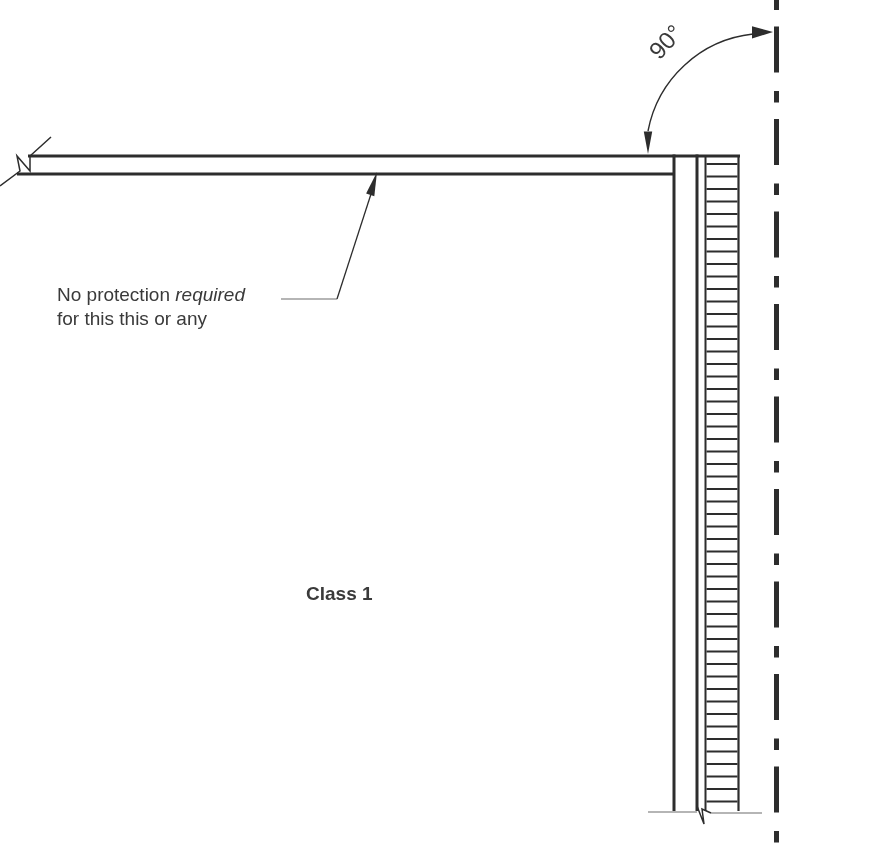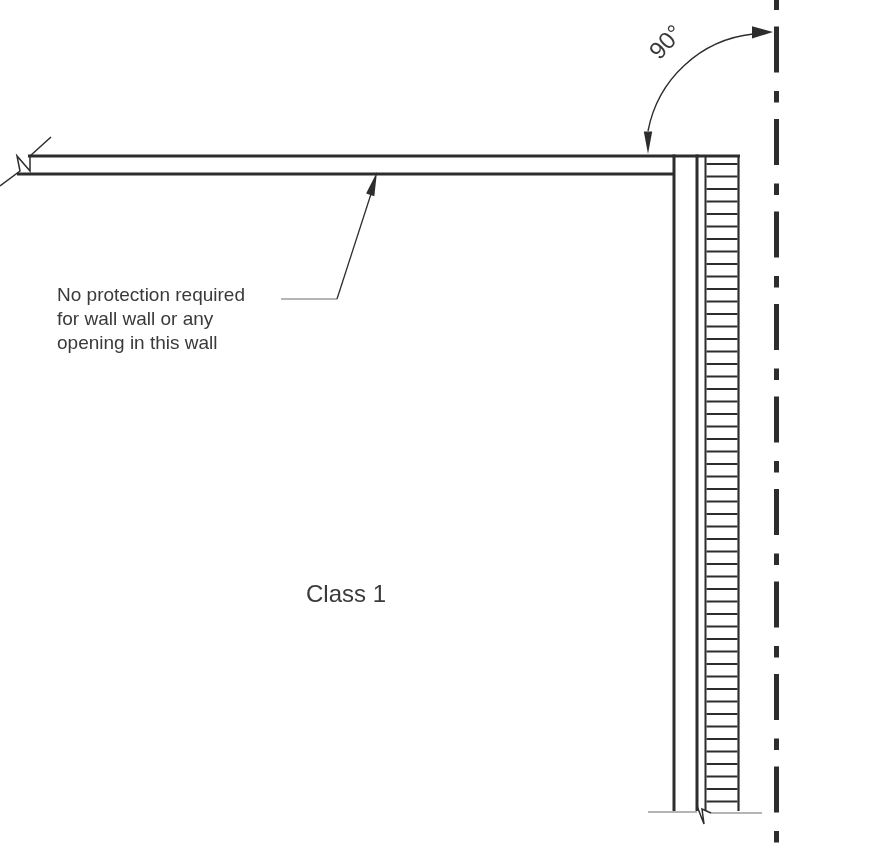--- a/index.html
+++ b/index.html
@@ -12,22 +12,22 @@
     width:894px;height:855px;position:relative;overflow:hidden;
     font-family:"Liberation Sans",sans-serif;color:var(--text);
   }
   #stage{position:absolute;left:0;top:0;width:894px;height:855px;}
   svg{position:absolute;left:0;top:0;}
   .ink{stroke:var(--line);fill:none;}
   .ink-fill{fill:var(--line);stroke:none;}
   .muted-ink{stroke:var(--muted);fill:none;}
   .label{position:absolute;white-space:nowrap;color:var(--text);}
   #note-label{left:57px;top:283px;font-size:19px;line-height:24px;}
-  #note-label .it{}
-  #class-label{left:306px;top:580px;font-size:24px;font-weight:normal;line-height:27px;}
+  #note-label .it{font-style:italic;}
+  #class-label{left:306px;top:580px;font-size:19px;font-weight:bold;line-height:27px;}
   #angle-label{left:643px;top:28px;width:46px;height:28px;font-size:24px;line-height:28px;
                transform:rotate(-47deg);text-align:center;}
   #boundary-label{left:807px;top:575px;font-size:19px;line-height:26px;}
 </style>
 </head>
 <body style="background: rgb(255, 255, 255);">
 
 <div id="stage">
 
   <svg width="894" height="855" viewBox="0 0 894 855">
@@ -54,22 +54,21 @@
 
     <polyline class="ink" points="0,186 20,171 17,156 30,171 30,156 51,137" stroke-width="1.5" stroke-linejoin="miter"></polyline>
 
     <line class="muted-ink" x1="648" y1="812" x2="697" y2="812" stroke-width="1.6"></line>
     <line class="muted-ink" x1="711" y1="813" x2="762" y2="813" stroke-width="1.6"></line>
     <polyline class="ink" points="697,806 704,824 702,809 711,813" stroke-width="1.5"></polyline>
   </svg>
 
   <div class="label" id="note-label">
     <div><span>No protection </span><span class="it">required</span></div>
-    <div>for wall wall or any</div>
-    <div>opening in this wall</div>
+    <div>for this this or any</div>
   </div>
 
   <div class="label" id="class-label">Class 1</div>
 
   <div class="label" id="angle-label">90°</div>
 
 
 </div>
 
 </body></html>

